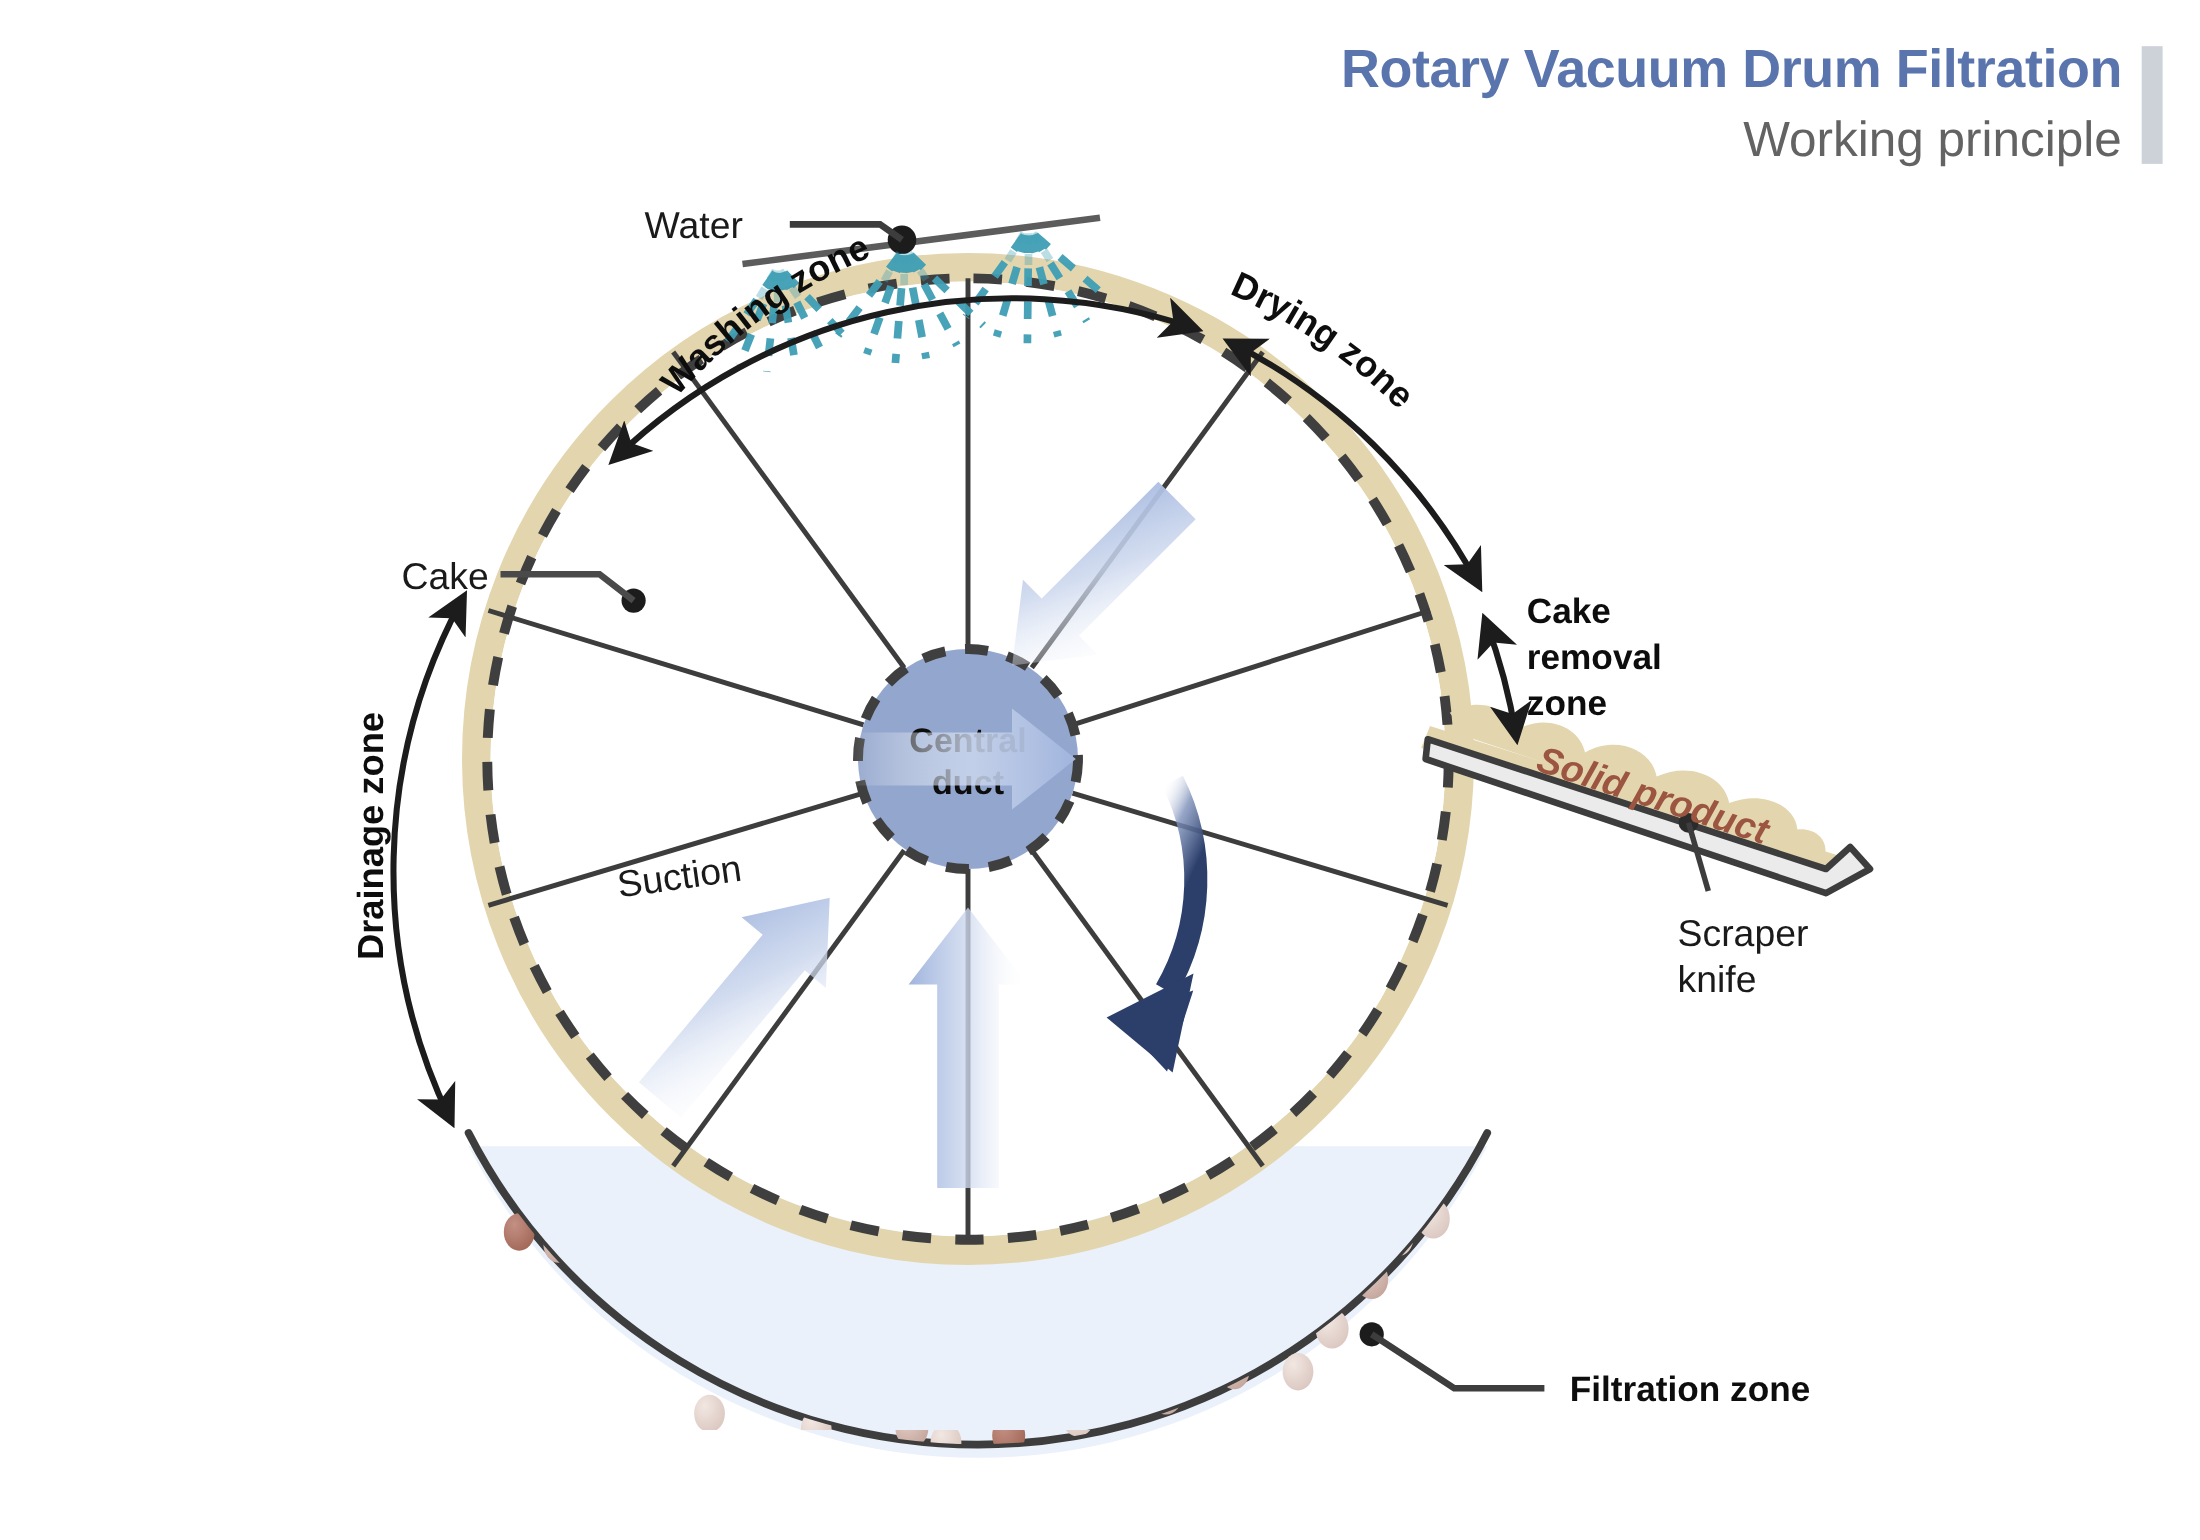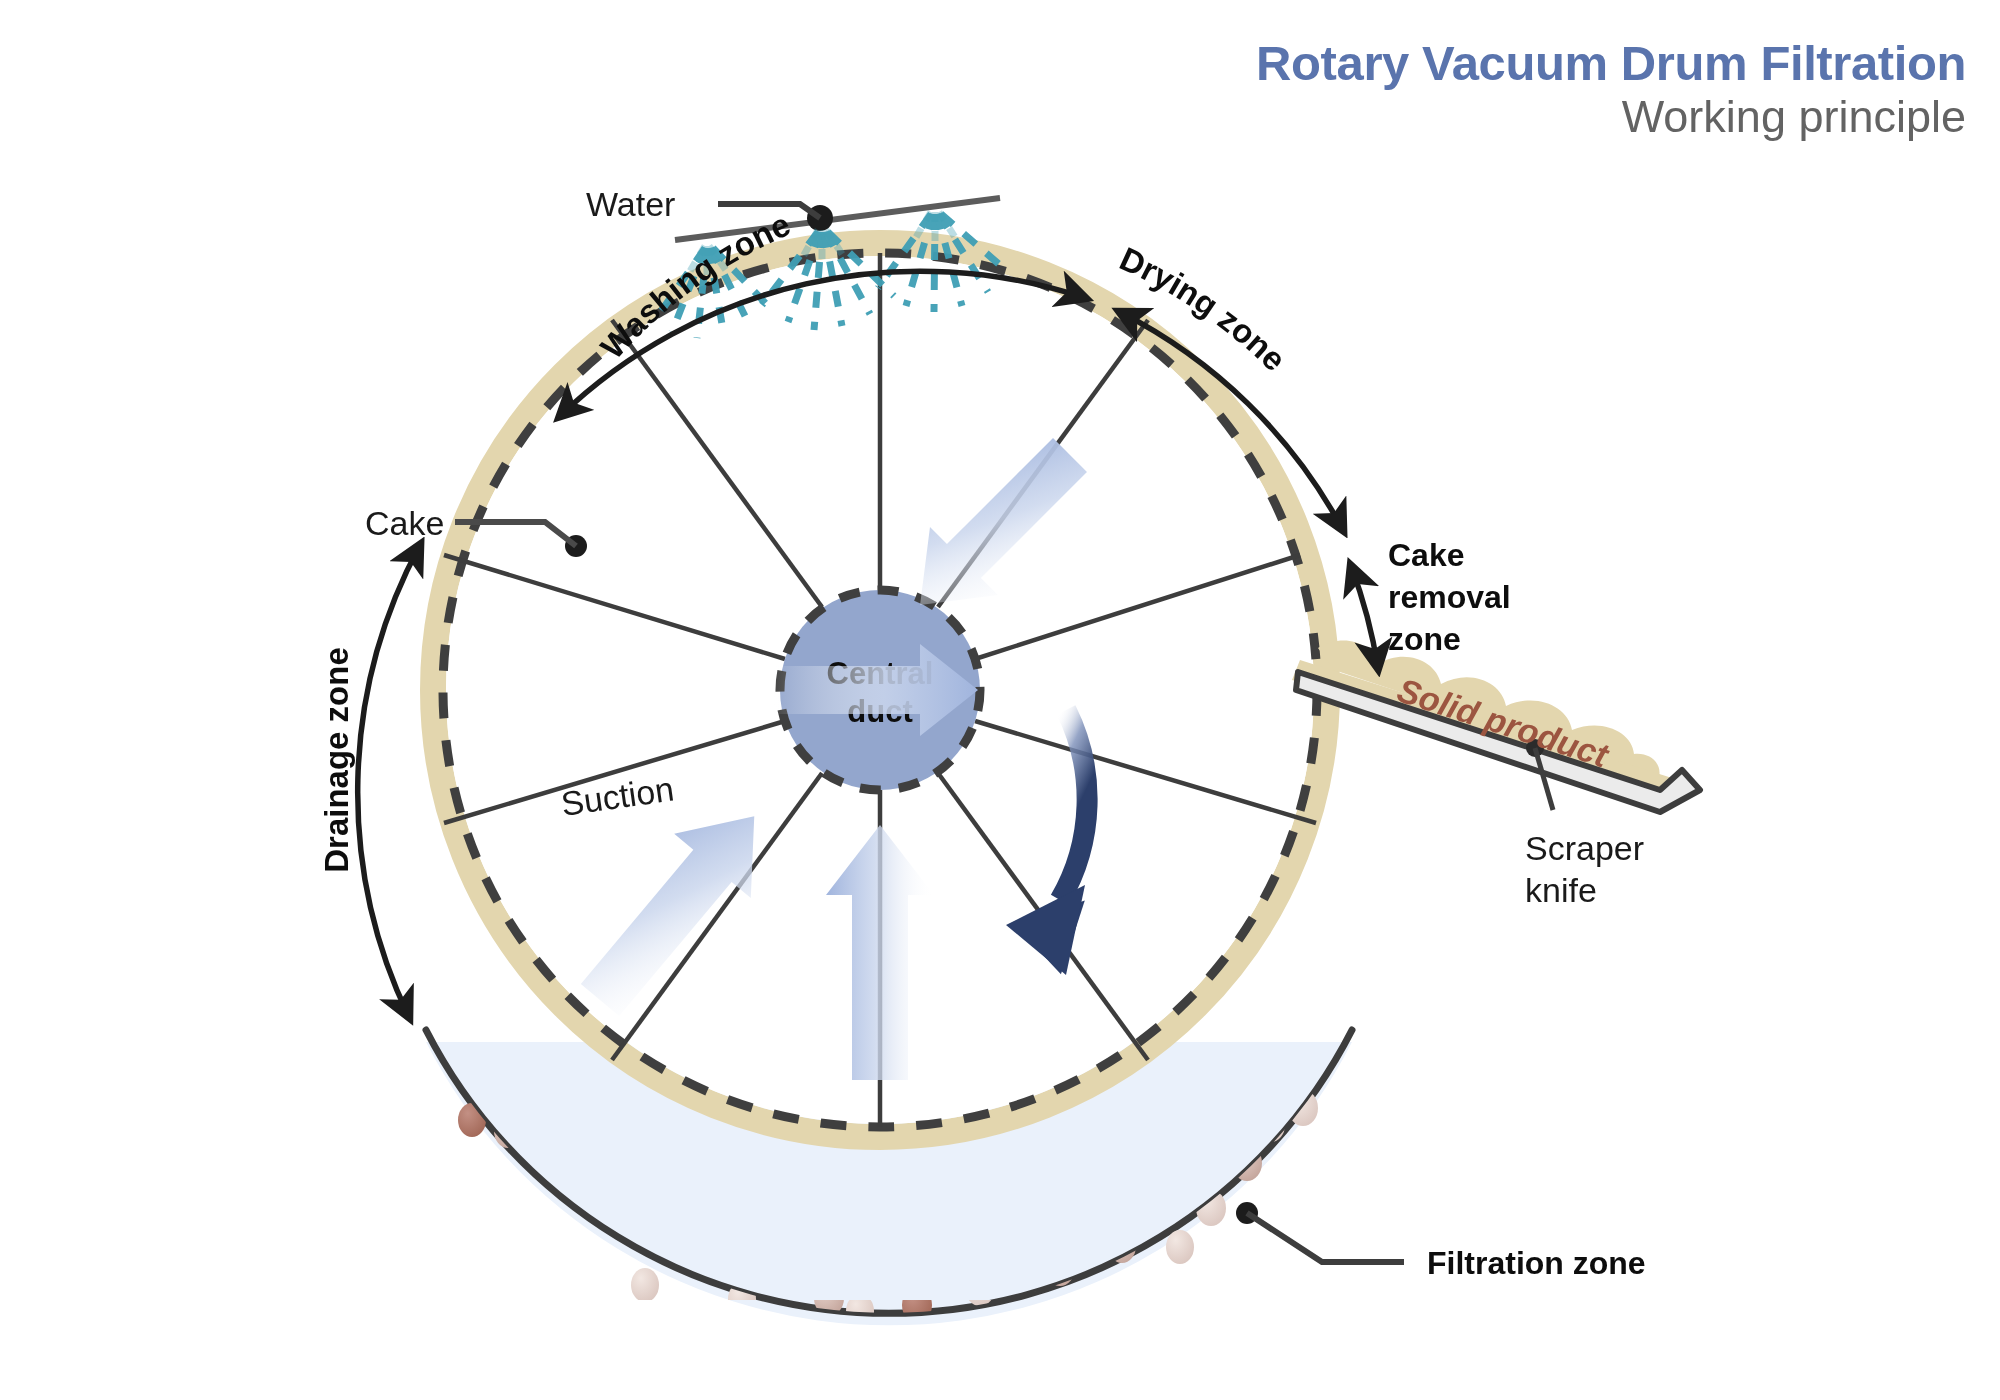--- a/index.html
+++ b/index.html
@@ -22,39 +22,39 @@
     height: 1400px;
     display: block;
   }
   .title-block {
     position: absolute;
     right: 34px;
     top: 38px;
     text-align: right;
     display: flex;
     align-items: stretch;
-    flex-direction: column;
+    gap: 18px;
   }
   .title-text-wrap { text-align: right; }
   .main-title {
     font-family: "Liberation Sans", sans-serif;
     font-size: 49px;
     font-weight: bold;
     color: #5a74ad;
     letter-spacing: -0.4px;
     line-height: 1.05;
     white-space: nowrap;
   }
   .sub-title {
     font-family: "Liberation Sans", sans-serif;
     font-size: 45px;
     font-weight: normal;
     color: #636363;
     line-height: 1.15;
-    margin-top: 2px;
+    margin-top: 12px;
     white-space: nowrap;
   }
   .title-bar {
     width: 19px;
     background: #cdd2d8;
     align-self: stretch;
     margin-top: 4px;
     margin-bottom: 4px;
   }
   svg text { font-family: "Liberation Sans", sans-serif; }

